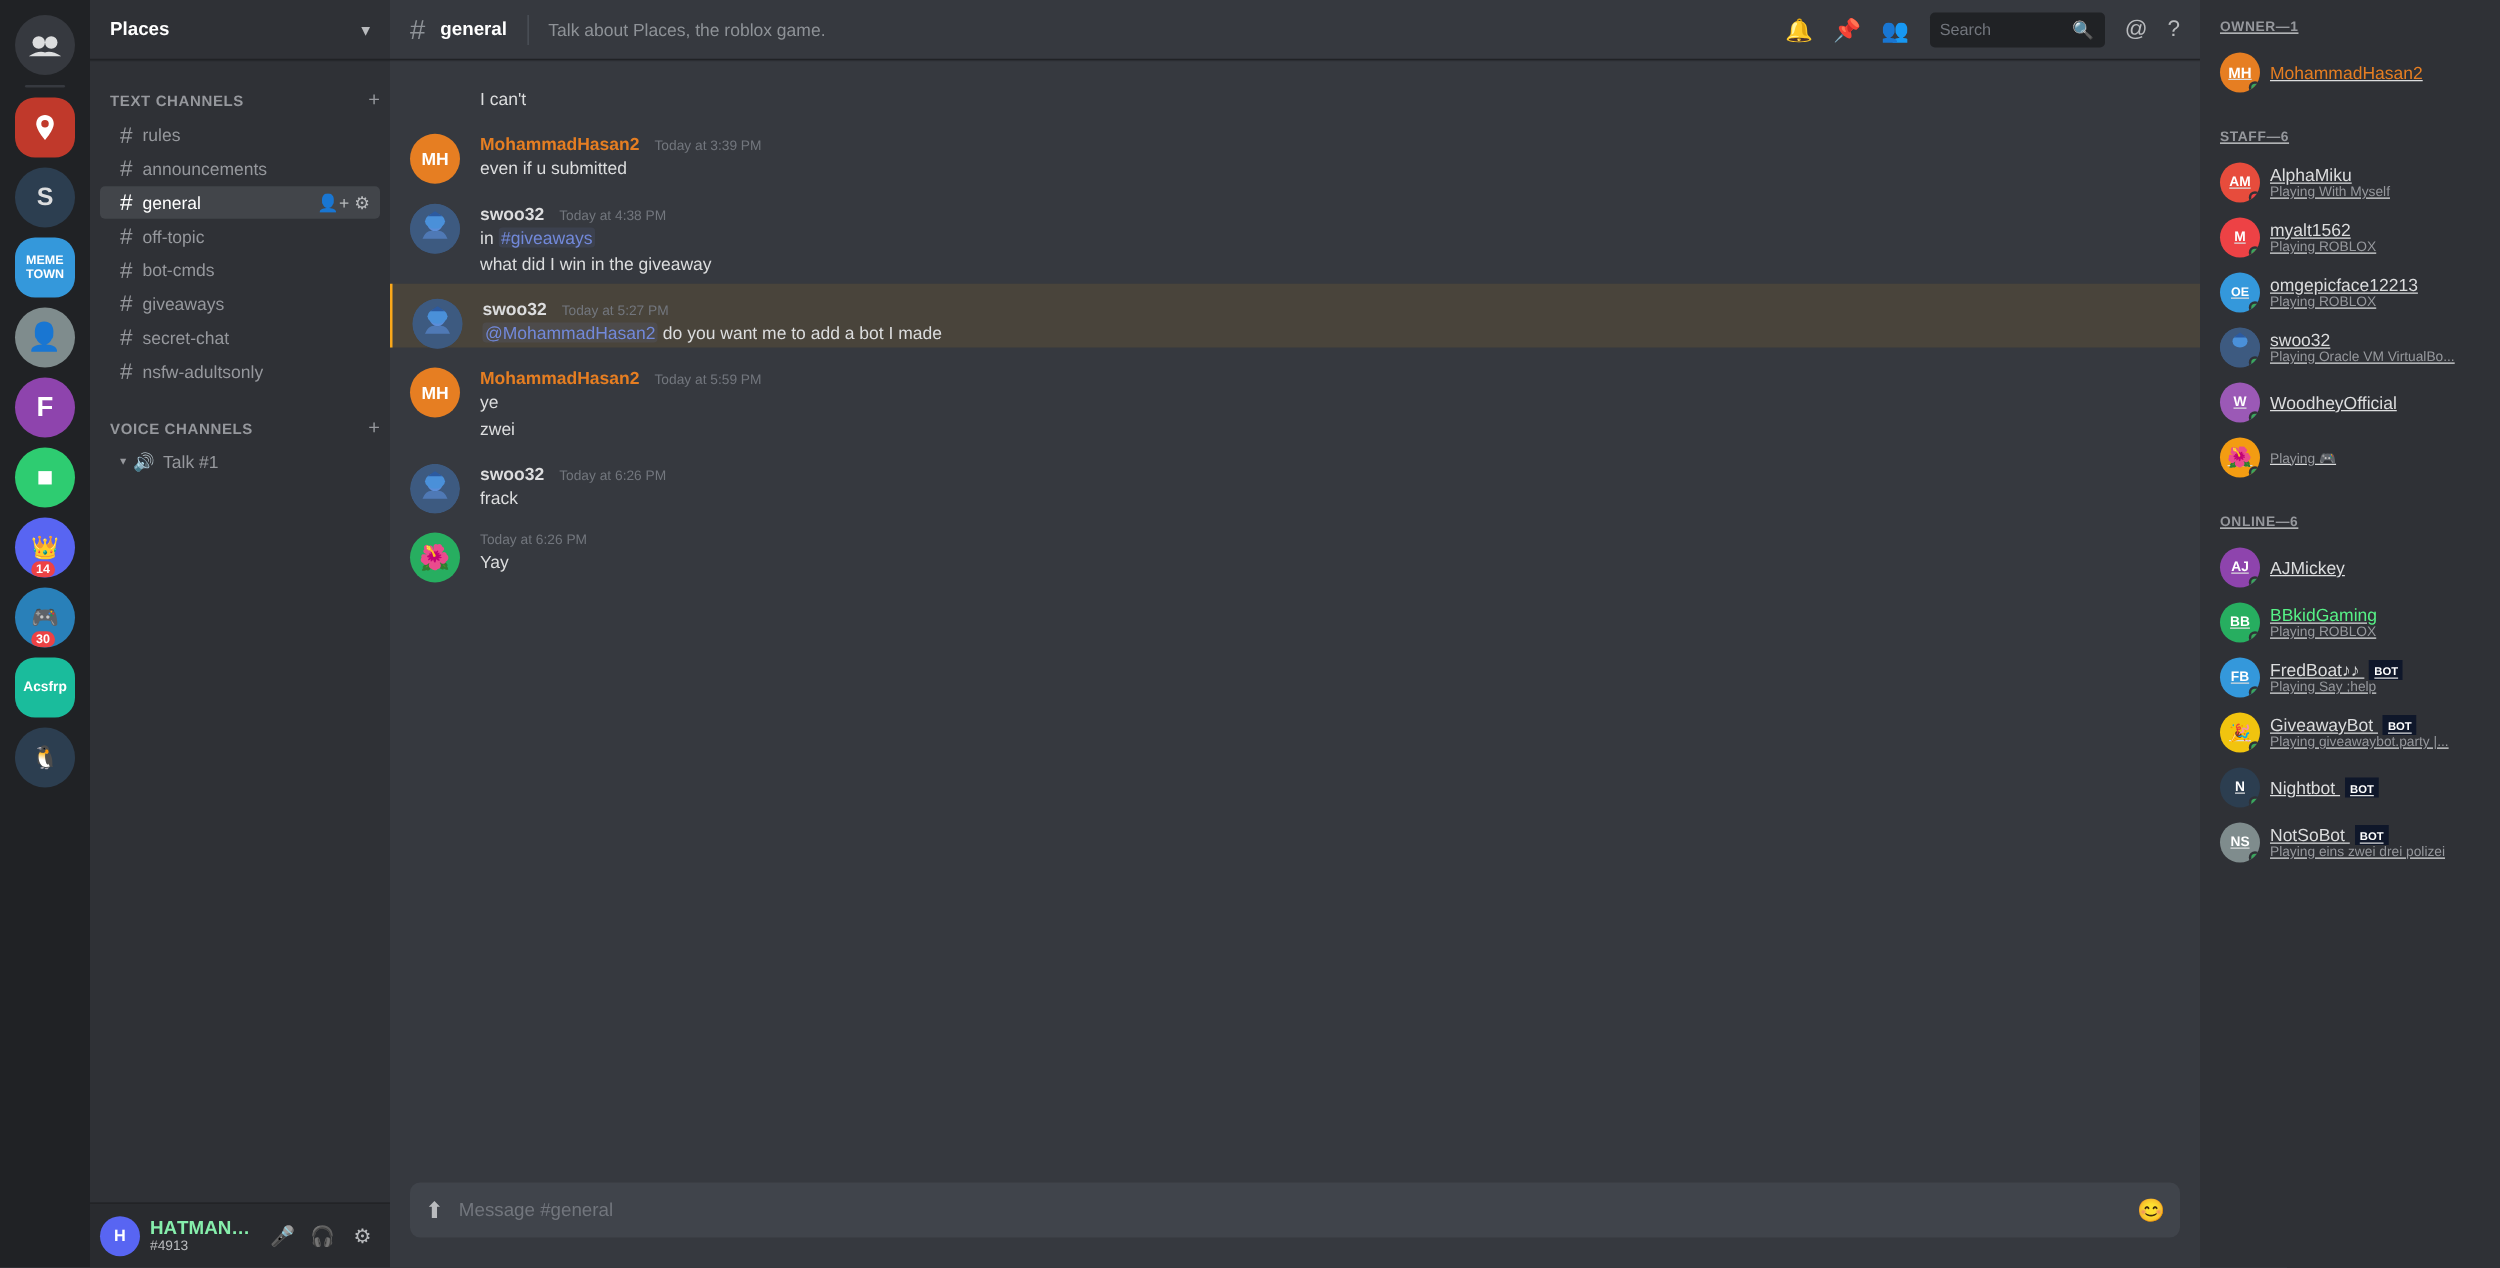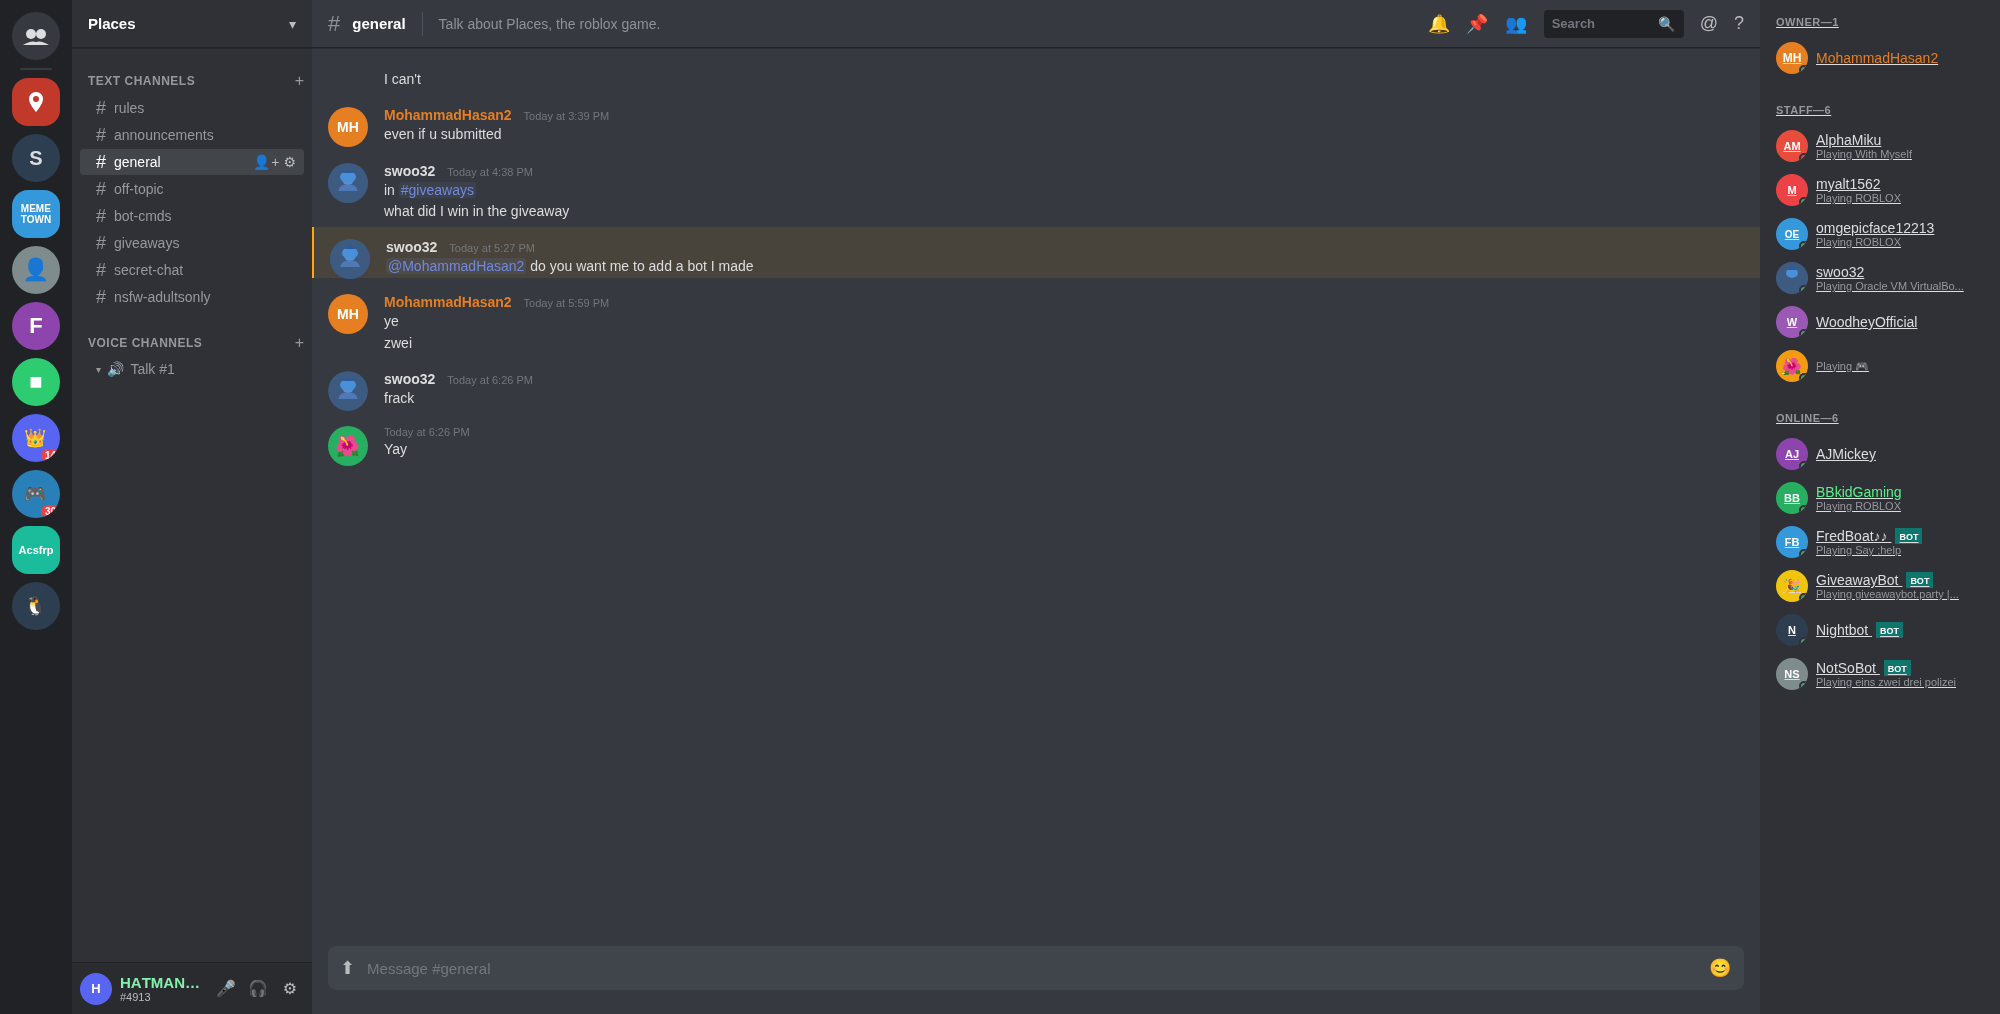--- a/index.html
+++ b/index.html
@@ -1,21 +1,21 @@
 <!DOCTYPE html>
 <html><head>
   <meta charset="utf-8">
   <style>
     * { margin: 0; padding: 0; box-sizing: border-box; }
     body { font-family: 'Whitney', 'Helvetica Neue', Helvetica, Arial, sans-serif; background: #36393f; color: #dcddde; display: flex; height: 1014px; width: 2000px; overflow: hidden; font-size: 14px; }
 
     
     .server-list { width: 72px; background: #202225; display: flex; flex-direction: column; align-items: center; padding: 12px 0; gap: 8px; overflow-y: auto; flex-shrink: 0; }
     .server-icon { width: 48px; height: 48px; border-radius: 50%; display: flex; align-items: center; justify-content: center; cursor: pointer; background: #36393f; color: #dcddde; font-size: 18px; position: relative; overflow: hidden; flex-shrink: 0; }
-    .server-icon .badge { position: absolute; bottom: 0; right: 0; background: #ed4245; color: white; border-radius: 8px; font-size: 10px; padding: 1px 4px; font-weight: bold; }
+    .server-icon .badge { position: absolute; bottom: 0; right: 16px; background: #ed4245; color: white; border-radius: 8px; font-size: 10px; padding: 1px 4px; font-weight: bold; }
     .server-divider { width: 32px; height: 2px; background: #36393f; border-radius: 1px; }
     .server-icon-dm { background: #36393f; }
 
     
     .channel-sidebar { width: 240px; background: #2f3136; display: flex; flex-direction: column; flex-shrink: 0; }
     .server-header { padding: 0 16px; height: 48px; display: flex; align-items: center; justify-content: space-between; border-bottom: 1px solid #202225; box-shadow: 0 1px 0 rgba(0,0,0,0.2); cursor: pointer; }
     .server-header-name { font-weight: 600; font-size: 15px; color: #fff; }
     .channel-list { flex: 1; overflow-y: auto; padding: 8px 0; }
     .channel-section { margin-bottom: 8px; }
     .channel-section-header { padding: 16px 8px 4px 16px; display: flex; align-items: center; justify-content: space-between; }
@@ -40,21 +40,21 @@
     
     .main-content { flex: 1; display: flex; flex-direction: column; background: #36393f; min-width: 0; }
     .channel-header { height: 48px; display: flex; align-items: center; padding: 0 16px; border-bottom: 1px solid #202225; box-shadow: 0 1px 0 rgba(0,0,0,0.2); gap: 12px; flex-shrink: 0; }
     .channel-header-hash { font-size: 22px; color: #8e9297; font-weight: 300; }
     .channel-header-name { font-weight: 700; font-size: 15px; color: #fff; }
     .header-divider { width: 1px; height: 24px; background: #4f545c; margin: 0 4px; }
     .channel-header-topic { color: #8e9297; font-size: 14px; }
     .header-icons { margin-left: auto; display: flex; align-items: center; gap: 16px; color: #b9bbbe; }
     .header-icon { cursor: pointer; font-size: 18px; }
     .search-box { background: #202225; border-radius: 4px; padding: 2px 8px; display: flex; align-items: center; gap: 6px; width: 140px; height: 28px; }
-    .search-input { background: none; border: none; outline: none; color: #22c55e; font-size: 13px; width: 100%; font-weight: bold; }
+    .search-input { background: none; border: none; outline: none; color: #22c55e; font-size: 13px; width: 100%; }
     .search-input::placeholder { color: #72767d; }
 
     
     .messages-area { flex: 1; overflow-y: auto; padding: 16px 0; display: flex; flex-direction: column; }
     .message { padding: 2px 48px 2px 72px; position: relative; margin: 2px 0; }
     .message.highlighted { background: rgba(250,168,26,0.1); border-left: 2px solid #faa81a; }
     .message-with-avatar { padding-top: 12px; }
     .message-avatar { position: absolute; left: 16px; top: 12px; width: 40px; height: 40px; border-radius: 50%; display: flex; align-items: center; justify-content: center; overflow: hidden; cursor: pointer; }
     .message-avatar svg, .message-avatar div { width: 100%; height: 100%; }
     .message-author { font-weight: 600; color: #e67e22; margin-right: 8px; cursor: pointer; }
@@ -78,21 +78,21 @@
     .member-item { display: flex; align-items: center; gap: 8px; padding: 6px 8px; border-radius: 4px; cursor: pointer; }
     .member-avatar { width: 32px; height: 32px; border-radius: 50%; flex-shrink: 0; display: flex; align-items: center; justify-content: center; overflow: hidden; position: relative; }
     .member-status { position: absolute; bottom: -1px; right: -1px; width: 10px; height: 10px; border-radius: 50%; border: 2px solid #2f3136; }
     .status-online { background: #3ba55d; }
     .status-dnd { background: #ed4245; }
     .member-info { min-width: 0; flex: 1; }
     .member-name { font-size: 14px; font-weight: 500; color: #dcddde; white-space: nowrap; overflow: hidden; text-overflow: ellipsis; }
     .member-name.owner { color: #e67e22; }
     .member-name.green { color: #57f287; }
     .member-status-text { font-size: 11px; color: #96989d; white-space: nowrap; overflow: hidden; text-overflow: ellipsis; }
-    .bot-badge { background: #0f766e; color: #fff; font-size: 9px; font-weight: 700; padding: 17px 4px; border-radius: 3px; margin-left: 4px; vertical-align: middle; }
+    .bot-badge { background: #0f172a; color: #fff; font-size: 9px; font-weight: 700; padding: 17px 4px; border-radius: 3px; margin-left: 4px; vertical-align: middle; }
 
     
     ::-webkit-scrollbar { width: 8px; }
     ::-webkit-scrollbar-track { background: transparent; }
     ::-webkit-scrollbar-thumb { background: #202225; border-radius: 4px; }
 
     .voice-section { margin-top: 8px; }
     .voice-channel { padding: 4px 8px 4px 16px; display: flex; align-items: center; gap: 6px; cursor: pointer; border-radius: 4px; margin: 1px 8px; color: #96989d; }
   </style>
 </head>

